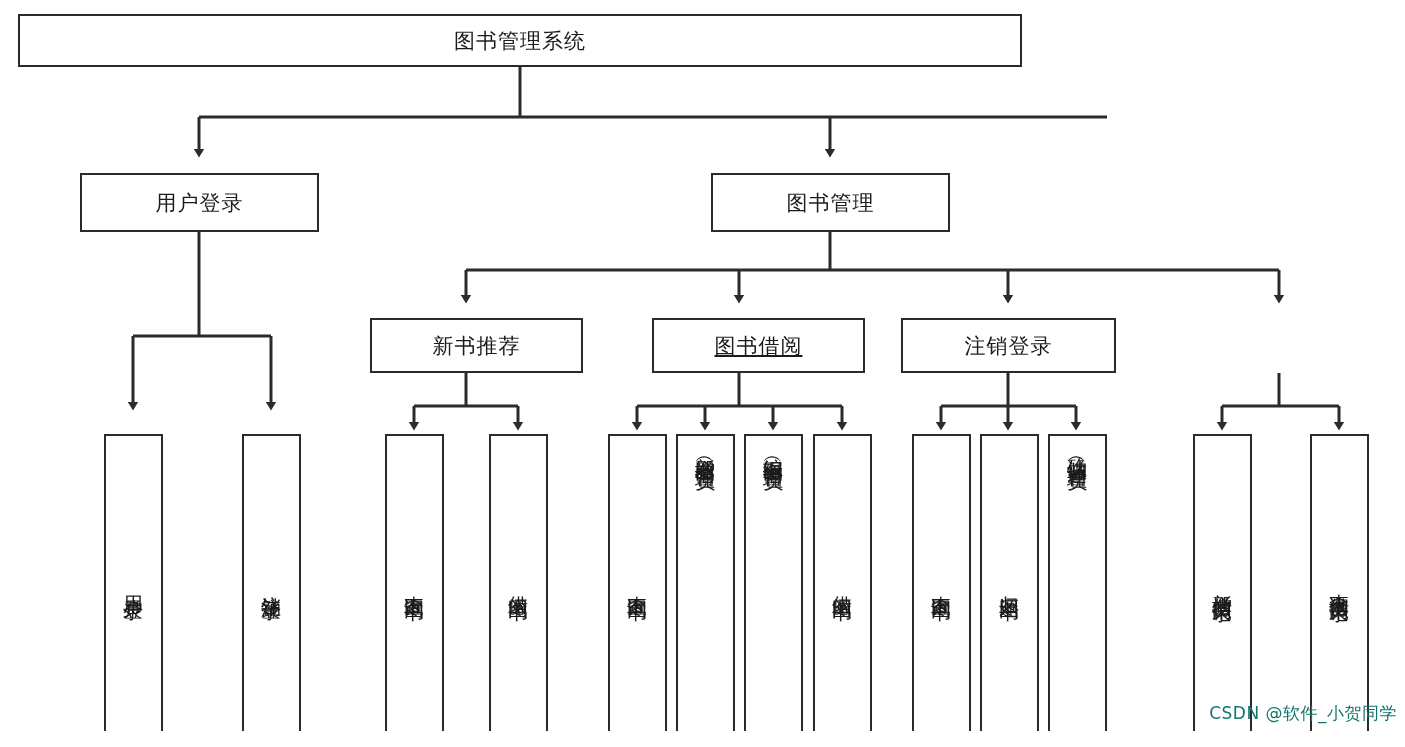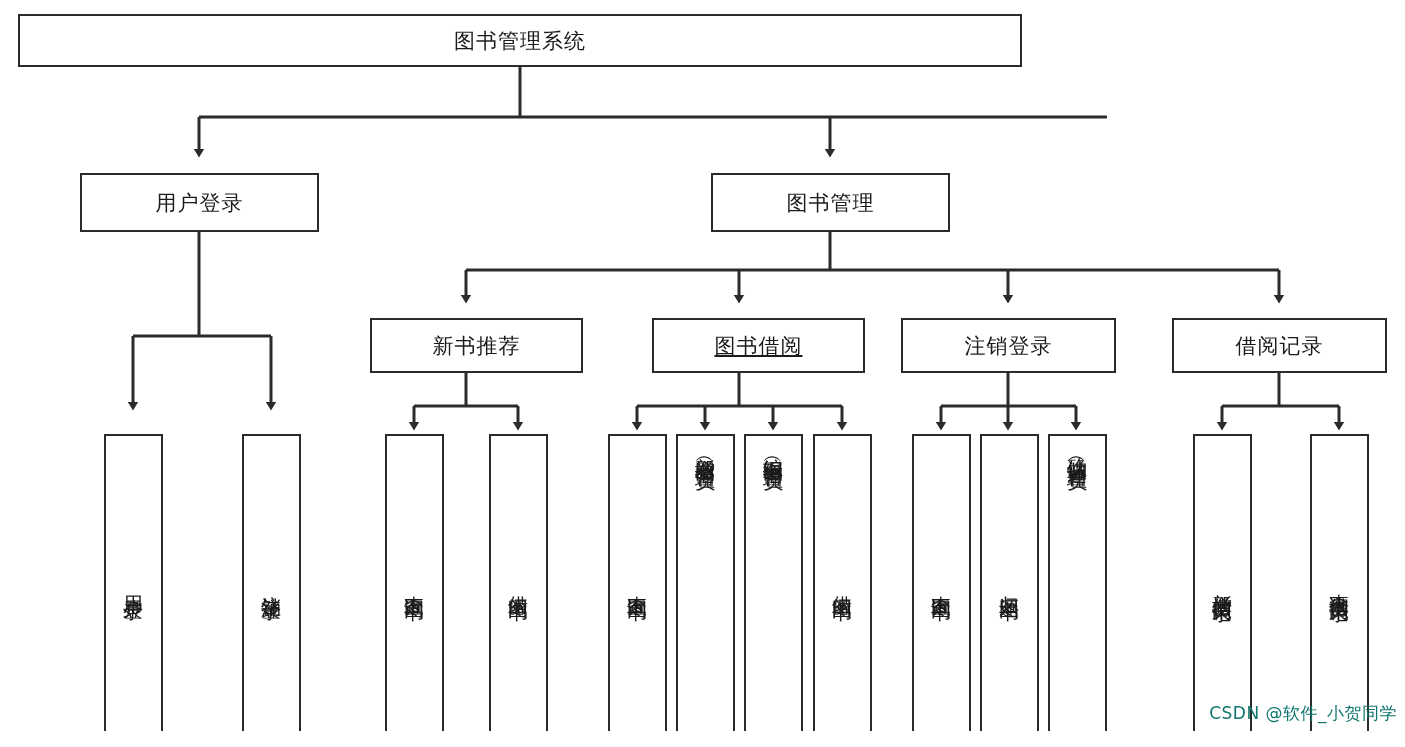--- a/index.html
+++ b/index.html
@@ -143,23 +143,20 @@
   </div>
 
   <div class="node branch" style="left:652px; top:318px; width:213px; height:55px;text-decoration:underline;">
     <span class="htext">图书借阅</span>
   </div>
 
   <div class="node branch" style="left:901px; top:318px; width:215px; height:55px;">
     <span class="htext">注销登录</span>
   </div>
 
-  <div class="node branch" style="left:1172px; top:318px; width:215px; height:55px;">
-    <span class="htext">借阅记录</span>
-  </div>
 
   <div class="node leaf center" style="left:104px; top:434px; width:59px; height:299px;">
     <span class="vtext">用户登录</span>
   </div>
 
   <div class="node leaf center" style="left:242px; top:434px; width:59px; height:299px;">
     <span class="vtext">注销登录</span>
   </div>
 
   <div class="node leaf center" style="left:385px; top:434px; width:59px; height:299px;">

